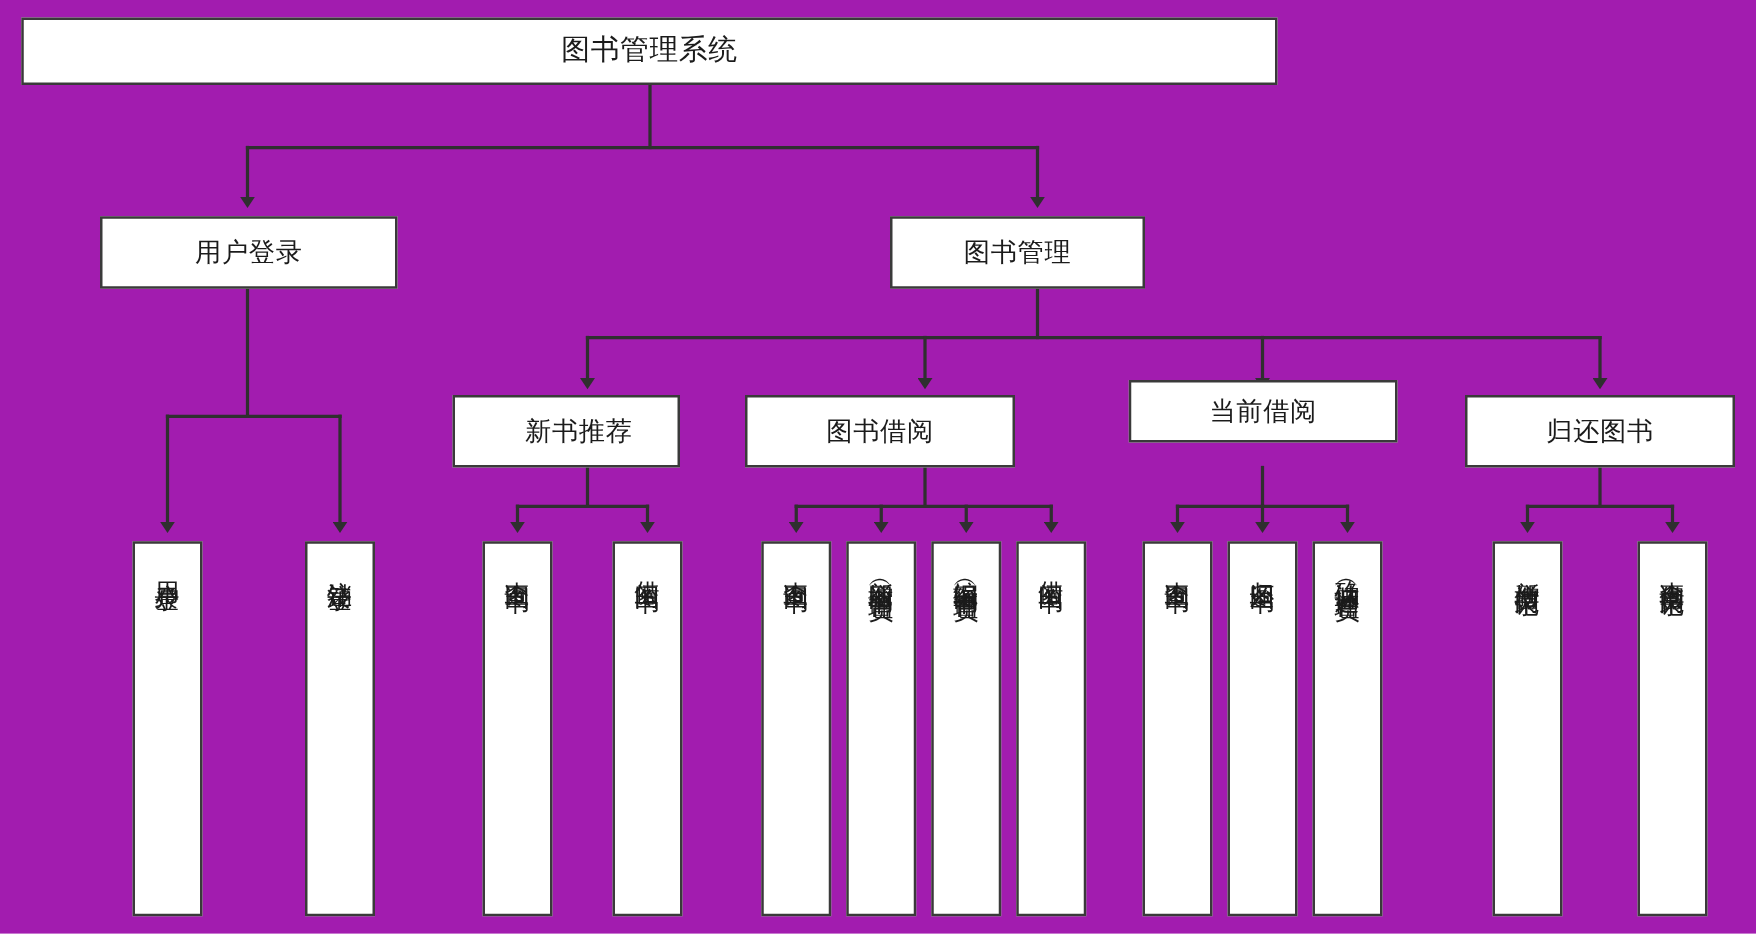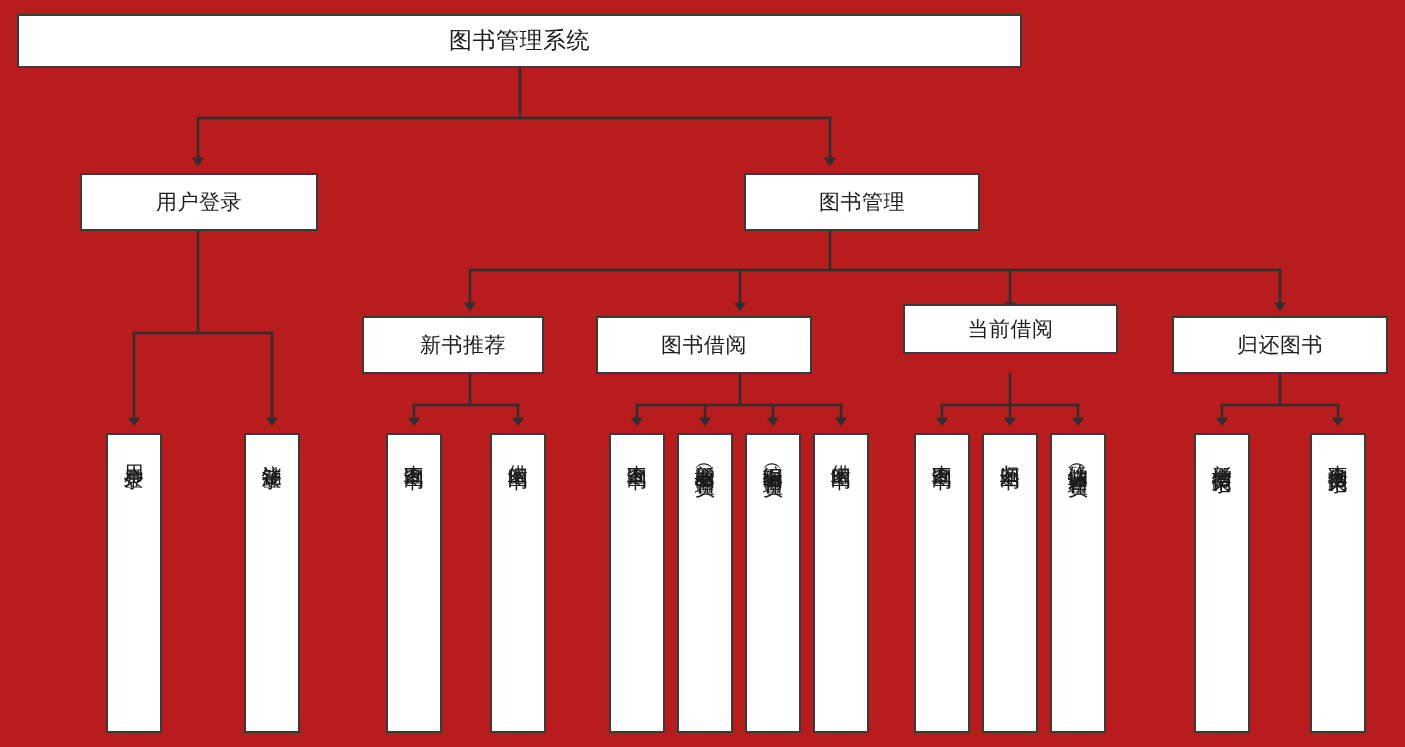--- a/index.html
+++ b/index.html
@@ -8,21 +8,21 @@
     padding: 0;
     background: #ffffff;
   }
   body {
     font-family: "DejaVu Sans", "Liberation Sans", sans-serif;
   }
   #diagram-root {
     position: relative;
     width: 1405px;
     height: 747px;
-    background: #b91c1c;
+    background: #a21caf;
     overflow: hidden;
   }
   svg.edges {
     position: absolute;
     left: 0;
     top: 0;
     width: 1405px;
     height: 747px;
     pointer-events: none;
   }
@@ -130,21 +130,21 @@
     </g>
   </svg>
 
   <div class="node root" style="left:17px; top:14px; width:1005px; height:54px;">
     <span class="node-label">图书管理系统</span>
   </div>
 
   <div class="node branch" style="left:80px; top:173px; width:238px; height:58px;">
     <span class="node-label">用户登录</span>
   </div>
-  <div class="node branch" style="left:744px; top:173px; width:236px; height:58px;">
+  <div class="node branch" style="left:712px; top:173px; width:204px; height:58px;">
     <span class="node-label">图书管理</span>
   </div>
 
   <div class="node branch" style="left:362px; top:316px; width:182px; height:58px;padding-left:20px;">
     <span class="node-label">新书推荐</span>
   </div>
   <div class="node branch" style="left:596px; top:316px; width:216px; height:58px;">
     <span class="node-label">图书借阅</span>
   </div>
   <div class="node branch" style="left:903px; top:304px; width:215px; height:50px;">

